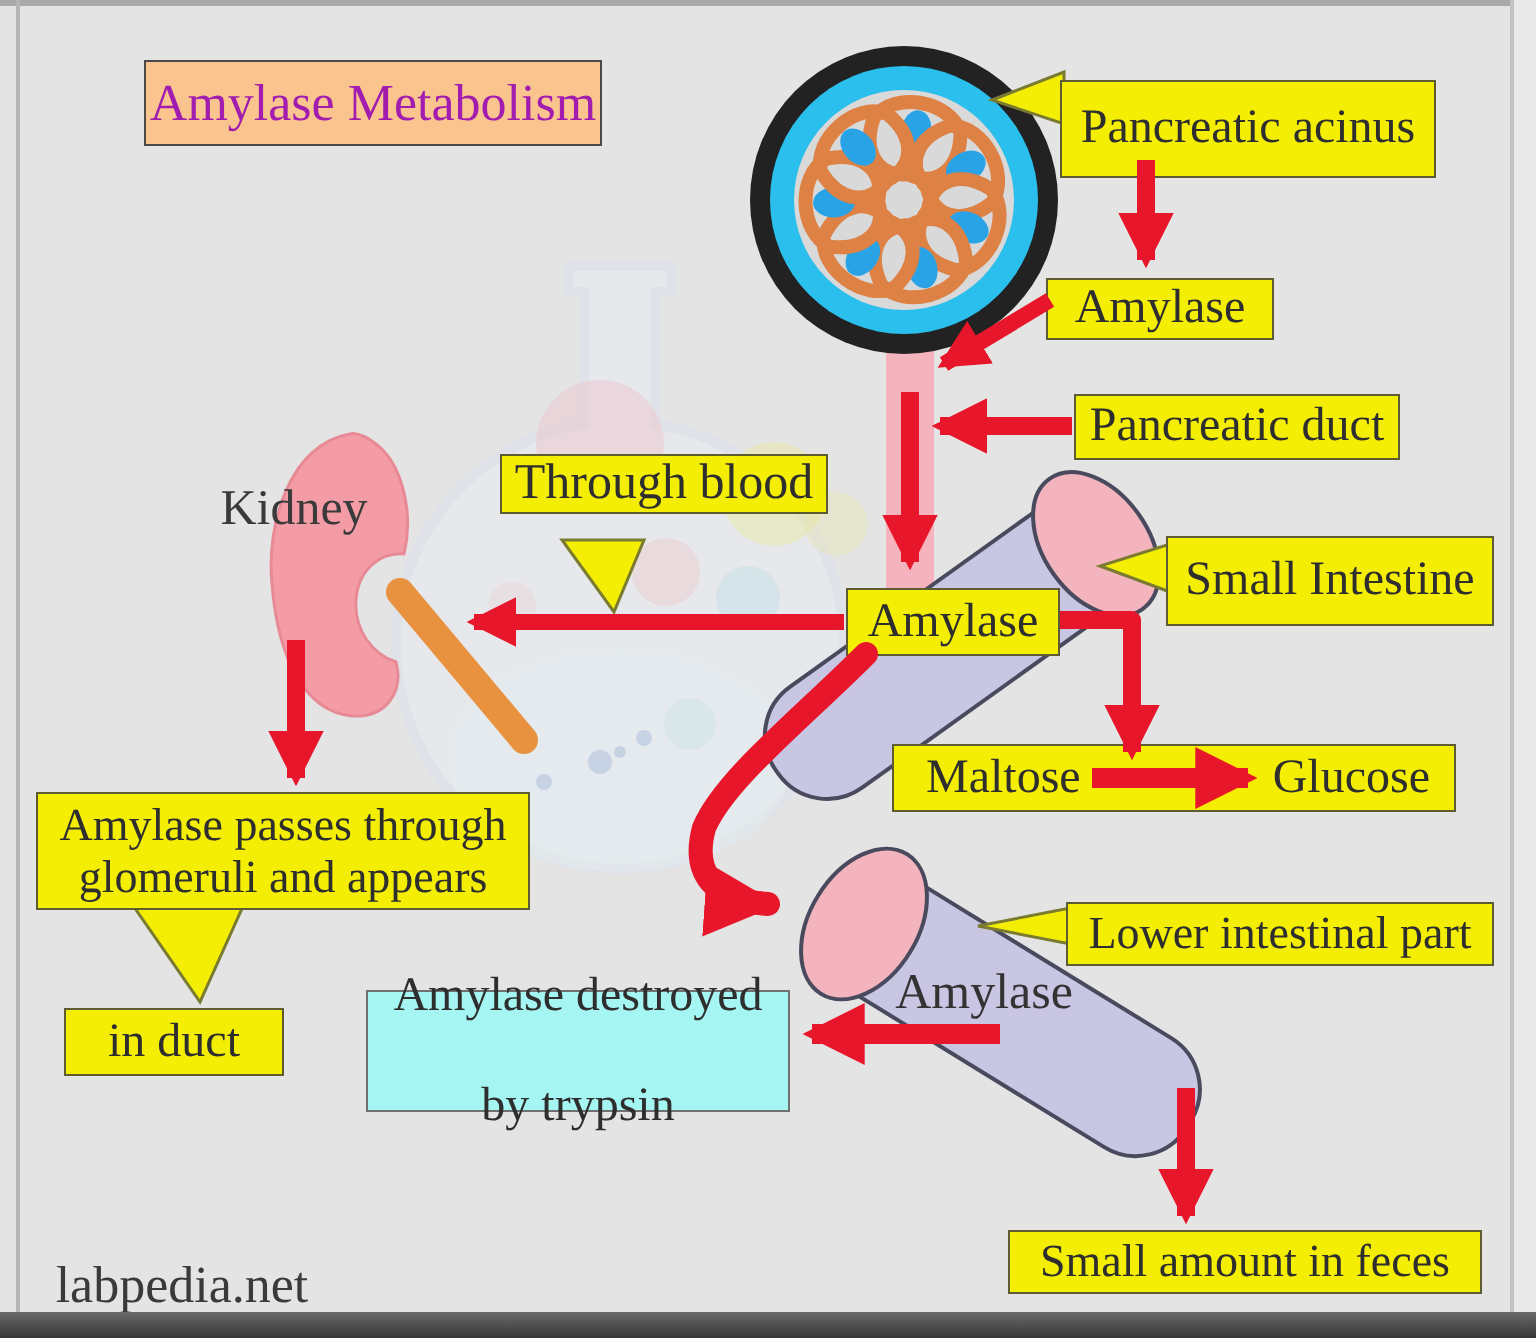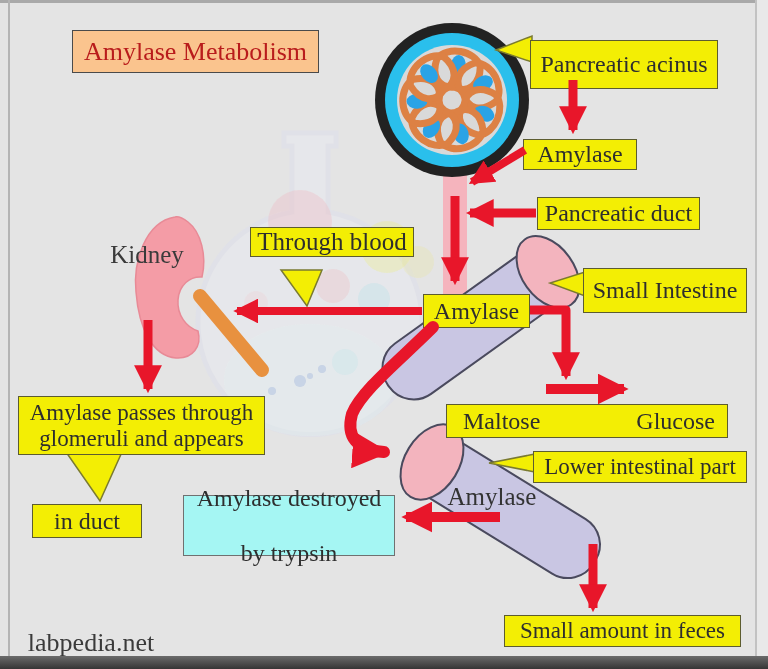--- a/index.html
+++ b/index.html
@@ -110,33 +110,33 @@
 
     <g style="fill:var(--label-yellow)" stroke="#7a7a30" stroke-width="1.5">
       <polygon points="532,36 532,62 496,50"></polygon>
       <polygon points="585,272 585,296 550,283"></polygon>
       <polygon points="535,454 535,472 489,463"></polygon>
       <polygon points="281,270 322,270 307,306"></polygon>
       <polygon points="66,452 122,452 100,501"></polygon>
     </g>
   </svg>
 
-  <div class="box peach" style="left:72px;top:30px;width:247px;height:43px;font-size:26px;color:#b91c1c;">Amylase Metabolism</div>
+  <div class="box peach" style="left:72px;top:30px;width:229px;height:43px;font-size:26px;color:#a21caf;">Amylase Metabolism</div>
 
   <div class="box" style="left:530px;top:40px;width:188px;height:49px;font-size:24px;">Pancreatic acinus</div>
 
   <div class="box" style="left:523px;top:139px;width:114px;height:31px;font-size:24px;">Amylase</div>
 
   <div class="box" style="left:537px;top:197px;width:163px;height:33px;font-size:24px;">Pancreatic duct</div>
 
   <div class="box" style="left:583px;top:268px;width:164px;height:45px;font-size:24px;">Small Intestine</div>
 
   <div class="box" style="left:423px;top:294px;width:107px;height:34px;font-size:24px;">Amylase</div>
 
-  <div class="box row" style="left:446px;top:372px;width:282px;height:34px;font-size:24px;padding:0 12px 0 16px;margin-top:32px;">
+  <div class="box row" style="left:446px;top:372px;width:282px;height:34px;font-size:24px;padding:0 12px 0 16px;">
     <span>Maltose</span>
     <span>Glucose</span>
   </div>
 
   <div class="box" style="left:250px;top:227px;width:164px;height:30px;font-size:25px;">Through blood</div>
 
   <div class="box" style="left:18px;top:396px;width:247px;height:59px;font-size:23px;">
     <div>Amylase passes through</div>
     <div>glomeruli and appears</div>
   </div>

